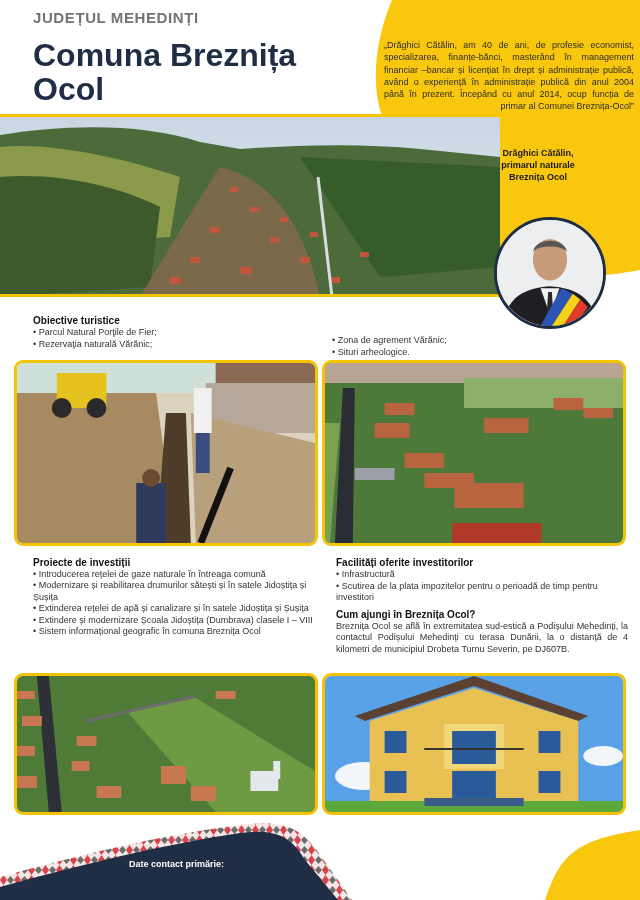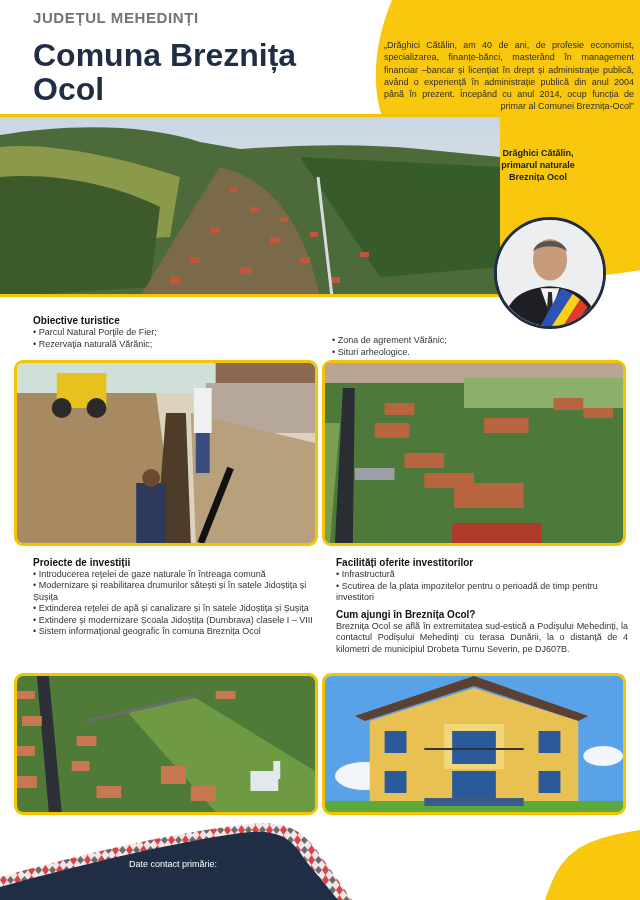--- a/index.html
+++ b/index.html
@@ -42,21 +42,21 @@
     .p4 { left: 322px; top: 673px; width: 304px; height: 142px; }
 
     .invest { position: absolute; left: 33px; top: 557px; width: 285px; z-index: 3; }
     .invest .list { line-height: 11.4px; }
     .facil { position: absolute; left: 336px; top: 557px; width: 292px; z-index: 3; }
     .access { position: absolute; left: 336px; top: 609px; width: 292px; z-index: 3; }
     .access p { font-size: 9px; line-height: 11.4px; color: #333; text-align: justify; }
 
     
     .footer-svg { position: absolute; left: 0; top: 815px; width: 640px; height: 85px; z-index: 2; }
-    .contact { position: absolute; left: 129px; top: 857px; font-size: 9px; line-height: 15px; font-weight: 400; color: #ffffff; z-index: 4; }
+    .contact { position: absolute; left: 129px; top: 857px; font-size: 9px; line-height: 15px; font-weight: 700; color: #ffffff; z-index: 4; }
   </style>
 </head>
 <body>
 
 <div class="page">
 
   <svg class="yellow-blob" viewBox="0 0 640 360" preserveAspectRatio="none">
     <path d="M392,0 C375,40 372,80 380,110 C392,150 420,190 480,240 C520,270 560,285 640,270 L640,0 Z" fill="#f9c80e"></path>
   </svg>
 

